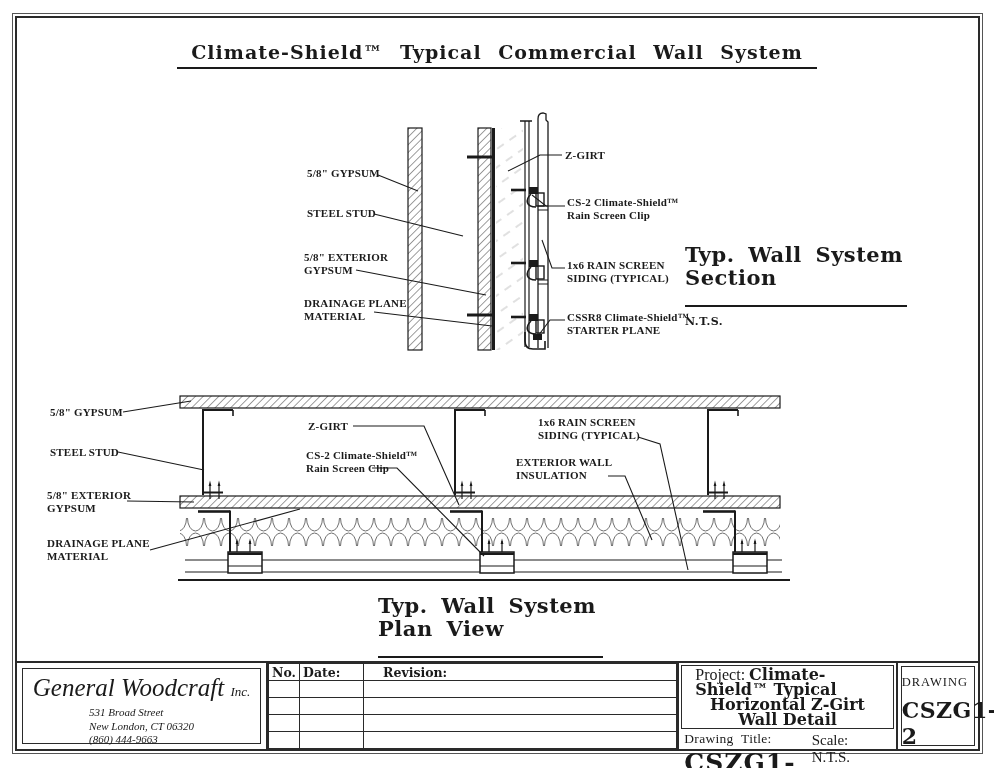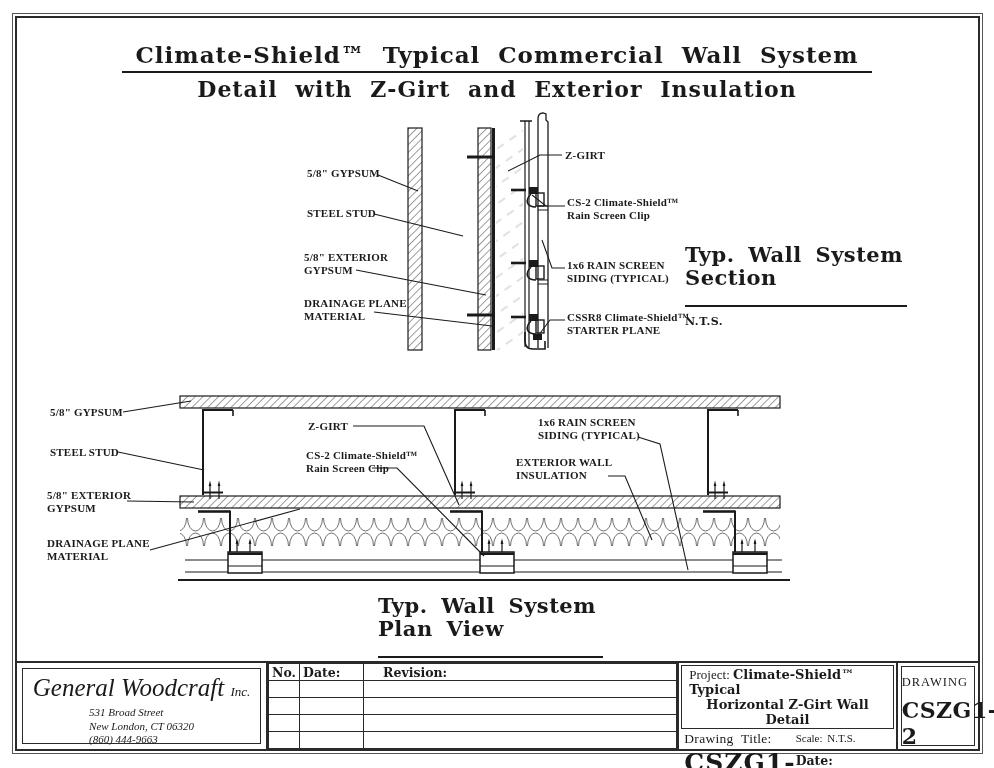--- a/index.html
+++ b/index.html
@@ -6,21 +6,21 @@
   .sheet{
     position:relative;width:994px;height:768px;background:#ffffff;
     font-family:"Liberation Serif",serif;color:#1a1a1a;overflow:hidden;margin:0 auto;
   }
   
   .frame-outer{position:absolute;left:12px;top:13px;right:11px;bottom:14px;border:1px solid #555;}
   .frame-inner{position:absolute;left:15px;top:16px;right:14px;bottom:17px;border:2px solid #2a2a2a;}
   
   .cad{font-family:"DejaVu Serif","Liberation Serif",serif;font-weight:bold;}
   .header{position:absolute;left:0;top:42px;width:994px;text-align:center;line-height:1.1;}
-  .header .t1{display:inline-block;font-size:23px;letter-spacing:1px;word-spacing:9px;
+  .header .t1{display:inline-block;font-size:19px;letter-spacing:1px;word-spacing:9px;
     border-bottom:2.5px solid #1a1a1a;padding:0 14px 4px 14px;}
   .header .t2{display:inline-block;font-size:22px;letter-spacing:1px;word-spacing:9px;margin-top:4px;}
   
   .viewtitle{position:absolute;line-height:23px;font-size:21px;letter-spacing:.5px;word-spacing:6px;}
   .viewtitle .tt{border-bottom:2px solid #1a1a1a;padding-bottom:16px;white-space:pre-line;}
   .viewtitle .nts{font-size:11px;letter-spacing:.5px;margin-top:3px;}
   
   .lbl{position:absolute;font-family:"Liberation Serif",serif;font-weight:bold;font-size:11px;
     line-height:13px;letter-spacing:.2px;white-space:pre-line;}
   
@@ -34,46 +34,45 @@
   .company{font-style:italic;font-size:25px;margin-top:6px;line-height:26px;}
   .company .inc{font-size:13px;}
   .addrwrap{text-align:center;}
   .addr{display:inline-block;text-align:left;font-style:italic;font-size:11px;line-height:13.5px;margin-top:1px;}
   .tb-table{width:438px;border-right:2.5px solid #2a2a2a;}
   table.rev{width:100%;height:100%;border-collapse:collapse;}
   table.rev th,table.rev td{border:1.2px solid #2a2a2a;padding:0 0 0 3px;font-size:12.5px;
     font-family:"DejaVu Serif",serif;font-weight:bold;text-align:left;height:16px;}
   table.rev th.revcol{padding-left:19px;}
   .tb-project{flex:1;border-right:2.5px solid #2a2a2a;display:flex;flex-direction:column;}
-  .proj-row{margin:2px 2px 0 2px;border:1.5px solid #2a2a2a;padding:1px 7px;font-size:13px;line-height:15px;}
+  .proj-row{margin:2px 2px 0 2px;border:1.5px solid #2a2a2a;padding:1px 13px;font-size:16px;line-height:15px;}
   .proj-row .bold{font-family:"DejaVu Serif",serif;font-weight:bold;}
   .proj-row .l2{text-align:center;font-family:"DejaVu Serif",serif;font-weight:bold;}
   .dt-row{flex:1;display:flex;padding:2px 4px 0 5px;}
   .dt-left{flex:1;}
   .dt-label{font-size:13.5px;word-spacing:4px;letter-spacing:.3px;}
   .dt-number{font-size:25px;letter-spacing:1px;margin-top:1px;}
   .dt-right{width:96px;padding-top:1px;}
-  .scale{font-size:11px;word-spacing:2px;}
+  .scale{font-size:15px;word-spacing:2px;margin-left:16px;}
   .date{font-size:12.5px;font-family:"DejaVu Serif",serif;font-weight:bold;margin-top:9px;}
   .tb-drawing{width:86px;position:relative;}
   .tb-drawing .inner{position:absolute;left:3px;top:3px;right:3px;bottom:3px;border:1.5px solid #2a2a2a;
     text-align:left;}
   .drawing-label{font-size:12.5px;letter-spacing:1px;margin-top:8px;}
   .drawing-number{font-size:22px;letter-spacing:.5px;margin-top:7px;}
 </style>
 </head>
 <body>
 
 <div class="sheet">
   <div class="frame-outer"></div>
   <div class="frame-inner"></div>
 
   <div class="header">
     <div><span class="cad t1">Climate-Shield™ Typical Commercial Wall System</span></div>
-    <div><span class="cad t2">Detail with Z-Girt and Exterior Insulation</span></div>
   </div>
 
   <svg class="draw" width="994" height="768" viewBox="0 0 994 768" xmlns="http://www.w3.org/2000/svg">
     <defs>
       <pattern id="hatch" patternUnits="userSpaceOnUse" width="5.5" height="5.5" patternTransform="rotate(45)">
         <line x1="0" y1="0" x2="0" y2="5.5" stroke="#3a3a3a" stroke-width="1"></line>
       </pattern>
       <pattern id="dashlight" patternUnits="userSpaceOnUse" width="15" height="15" patternTransform="rotate(55)">
         <line x1="2" y1="0" x2="2" y2="8" stroke="#c2c2c2" stroke-width="1"></line>
       </pattern>

